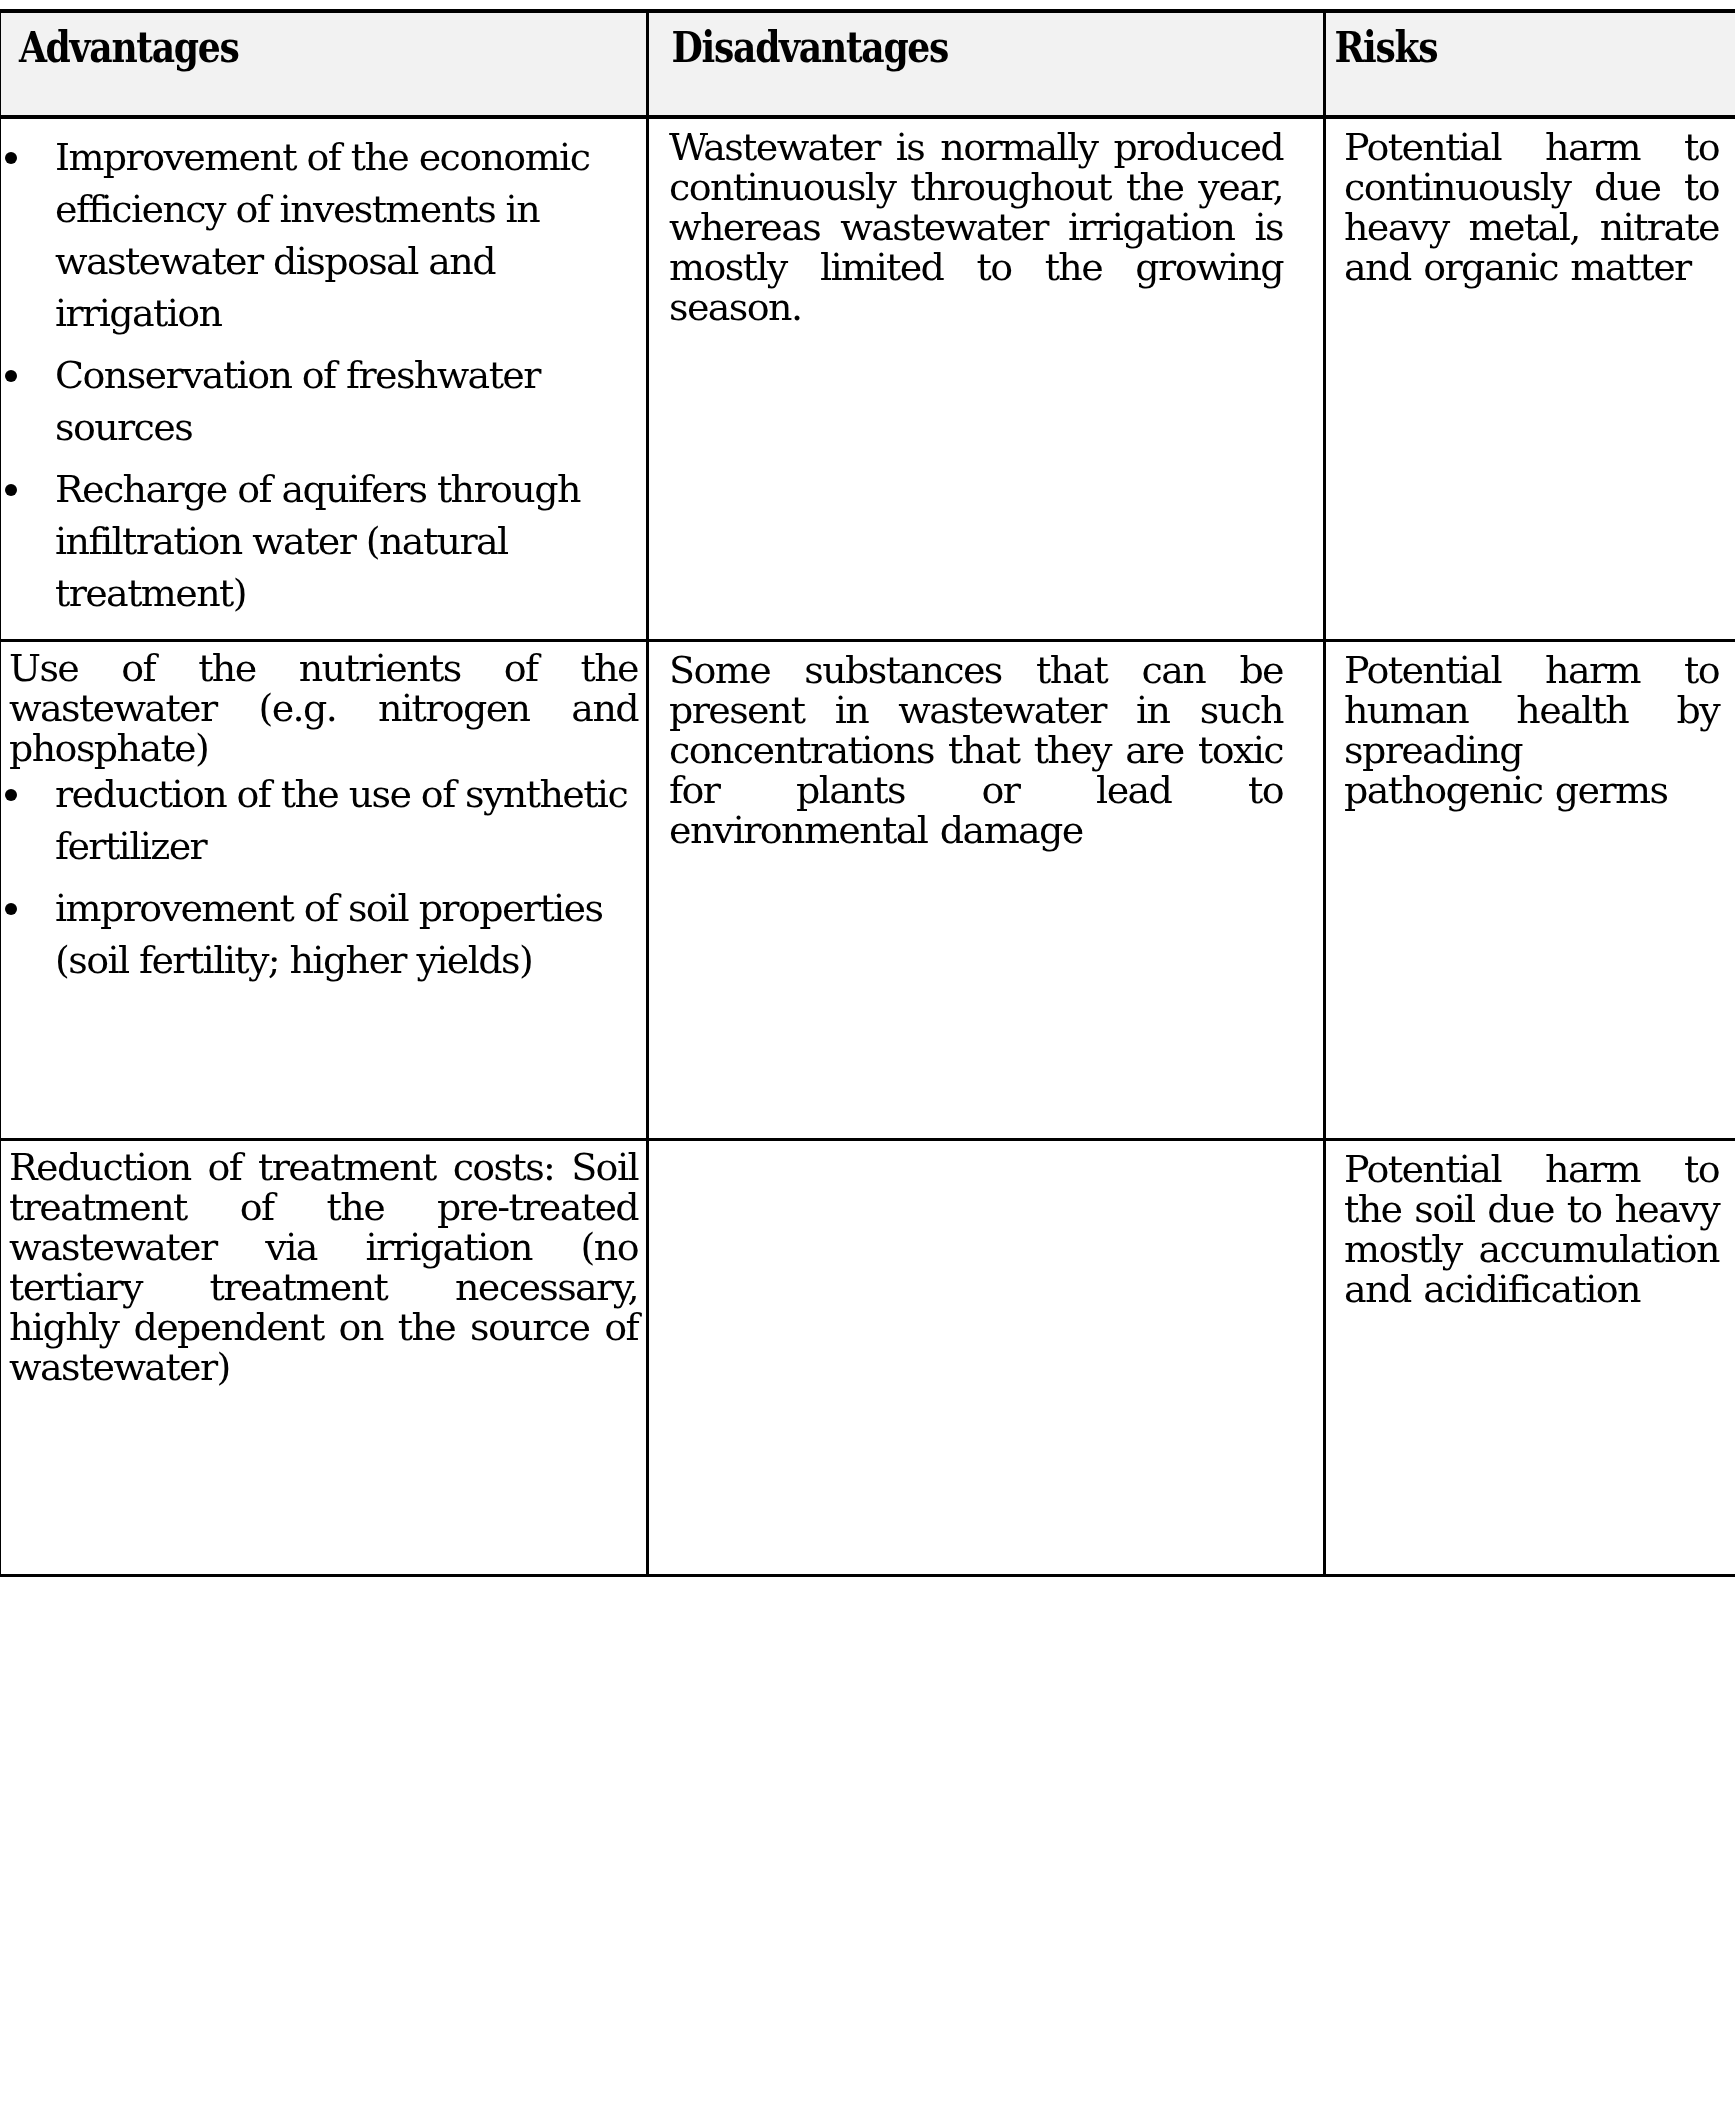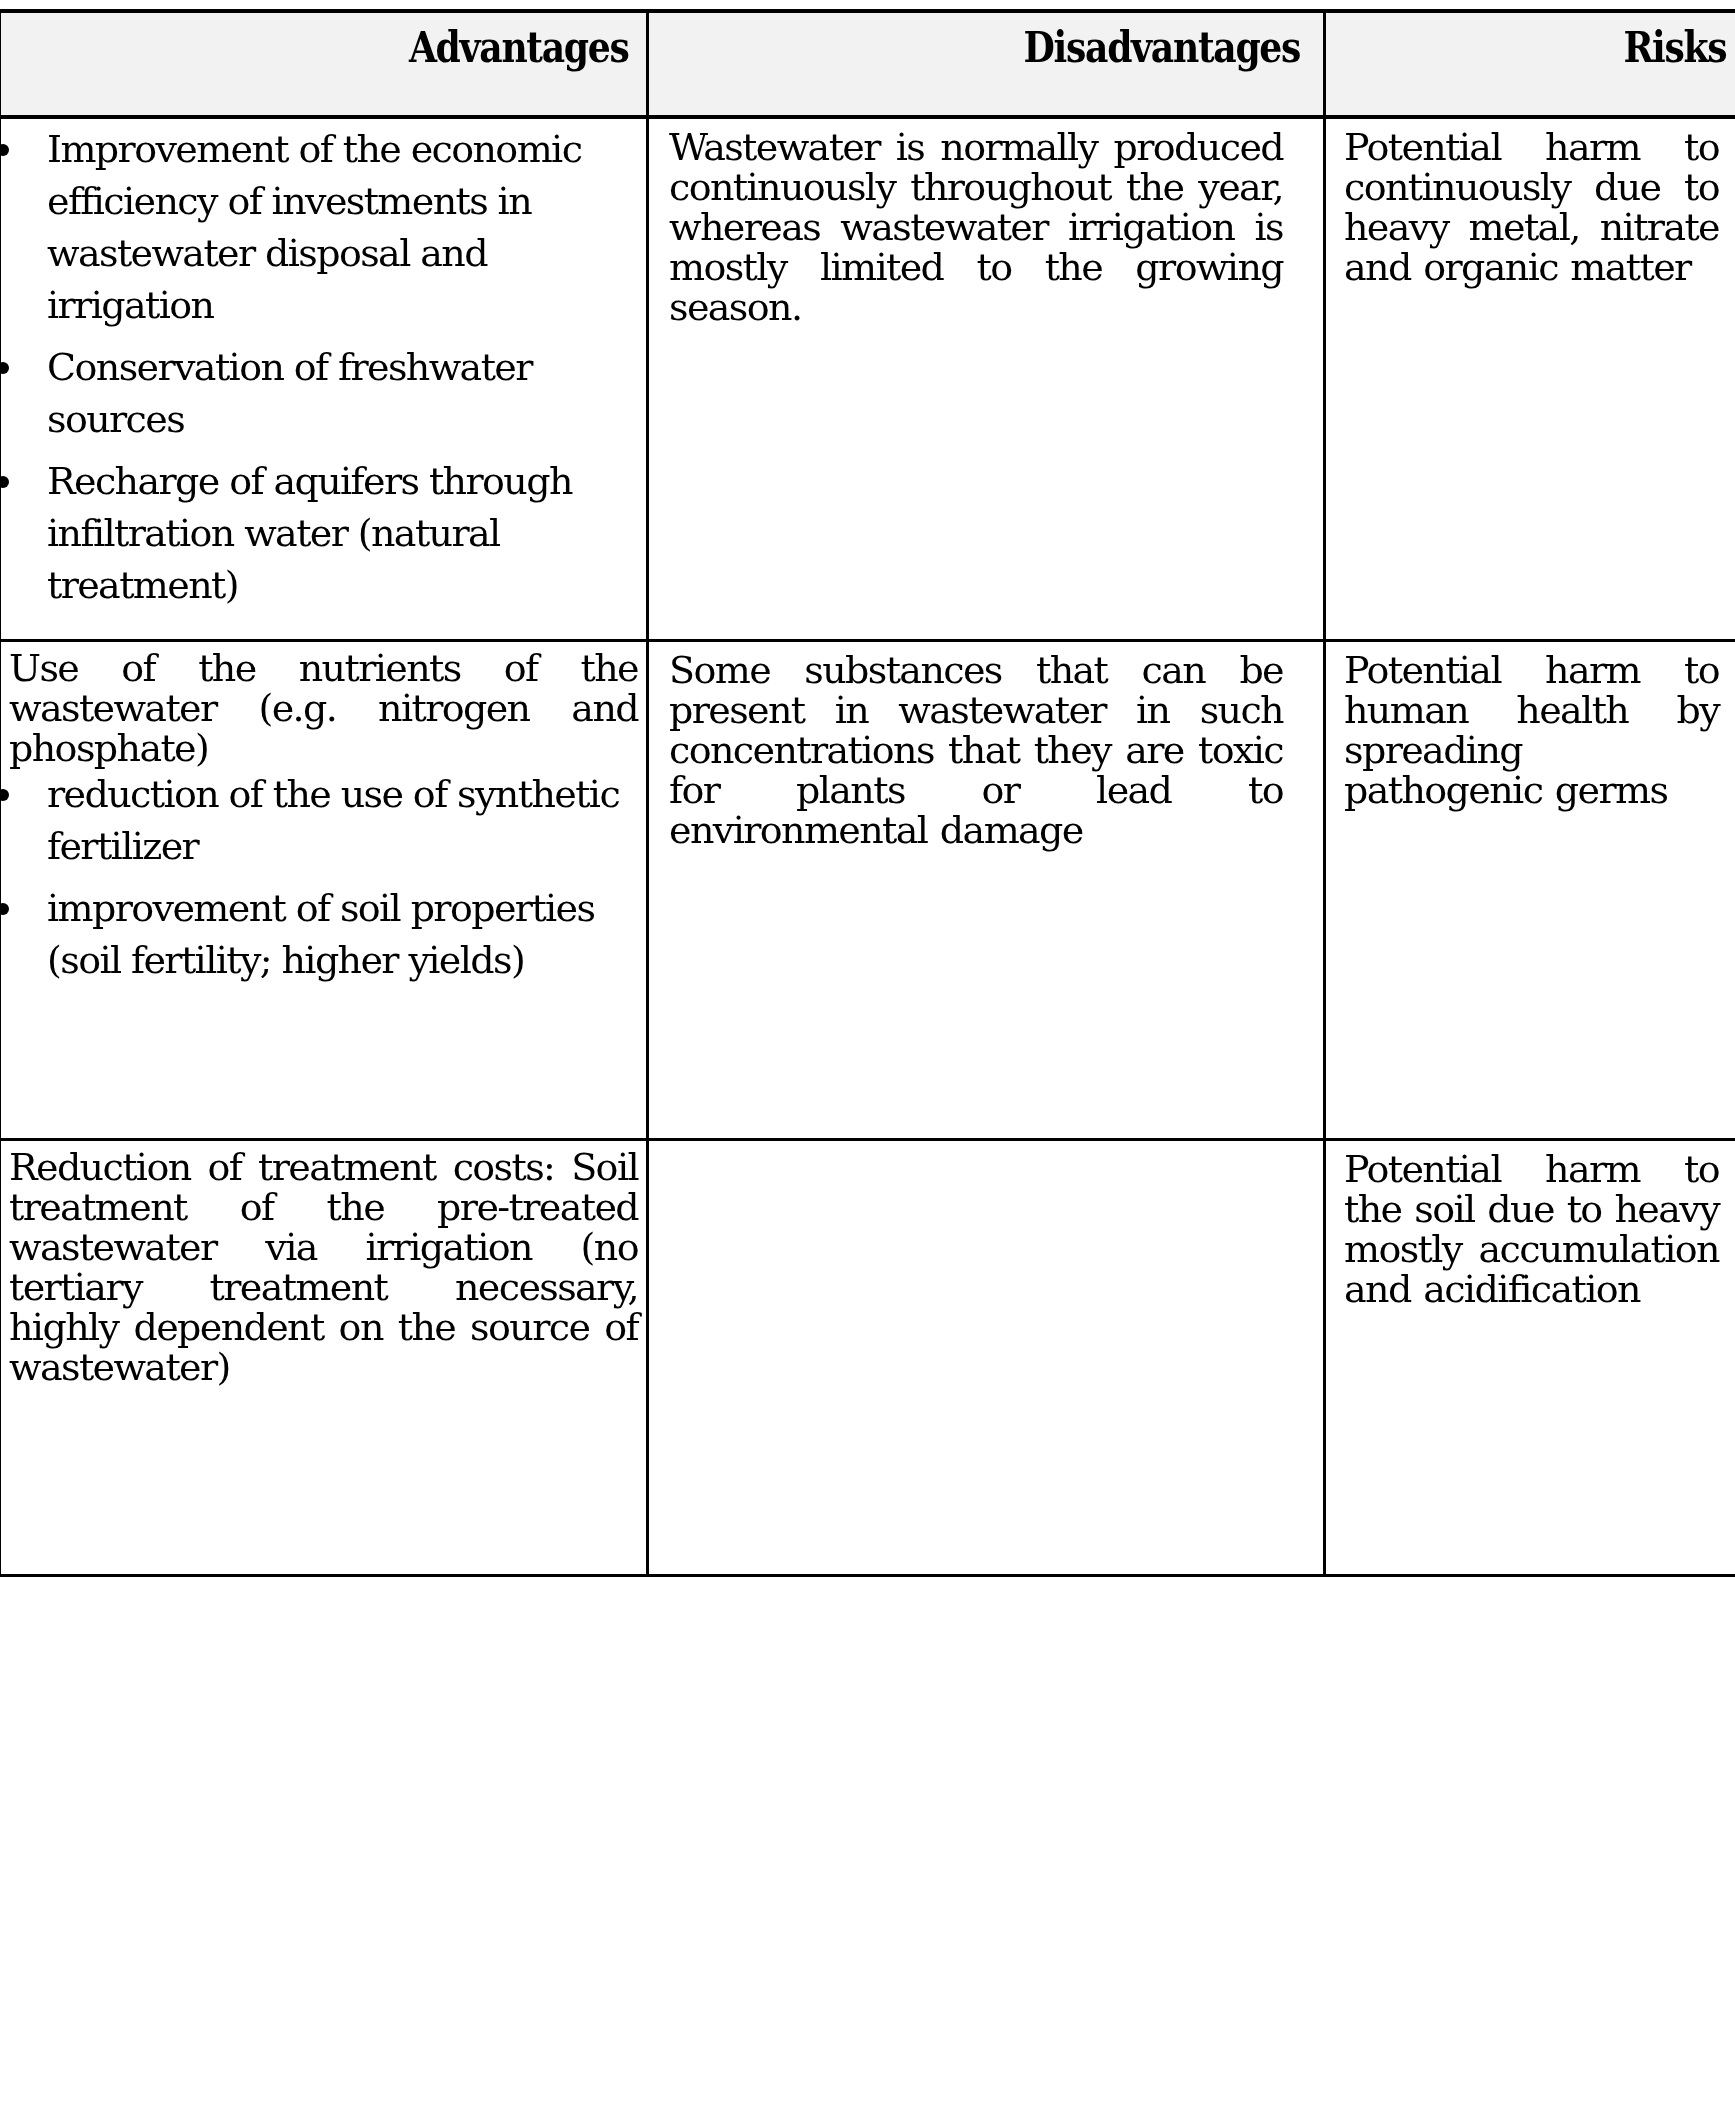--- a/index.html
+++ b/index.html
@@ -29,21 +29,21 @@
     padding: 0;
   }
   table.cmp thead th {
     background: #f2f2f2;
     border-top-width: 4px;
     border-bottom-width: 4px;
     height: 92px;
     font-weight: bold;
     font-size: 42px;
     letter-spacing: -1.5px;
-    text-align: right;
+    text-align: left;
     vertical-align: top;
     padding-top: 10px;
     transform-origin: center;
   }
   table.cmp thead th span {
     display: inline-block;
     transform: scaleX(0.86);
   }
   col.c1 { width: 648px; }
   col.c2 { width: 677px; }
@@ -56,21 +56,21 @@
     text-align-last: left;
     letter-spacing: -1.6px;
     word-spacing: 2px;
   }
   td.adv .cell-text { padding: 6px 8px 0 8px; }
   td.dis .cell-text { padding: 8px 40px 0 20px; }
   td.risk .cell-text { padding: 8px 16px 0 18px; }
 
   ul.bullets {
     list-style: none;
-    margin: 0;
+    margin: 8px;
     padding: 0 0 0 0;
   }
   ul.bullets li {
     position: relative;
     padding-left: 46px;
     font-size: 38px;
     line-height: 52px;
     letter-spacing: -1.6px;
     margin-bottom: 10px;
   }

